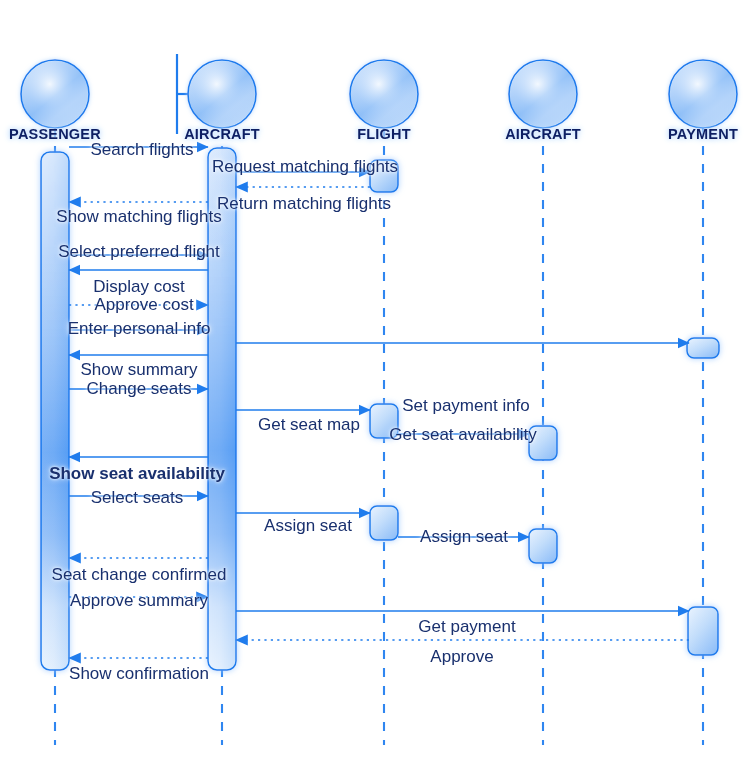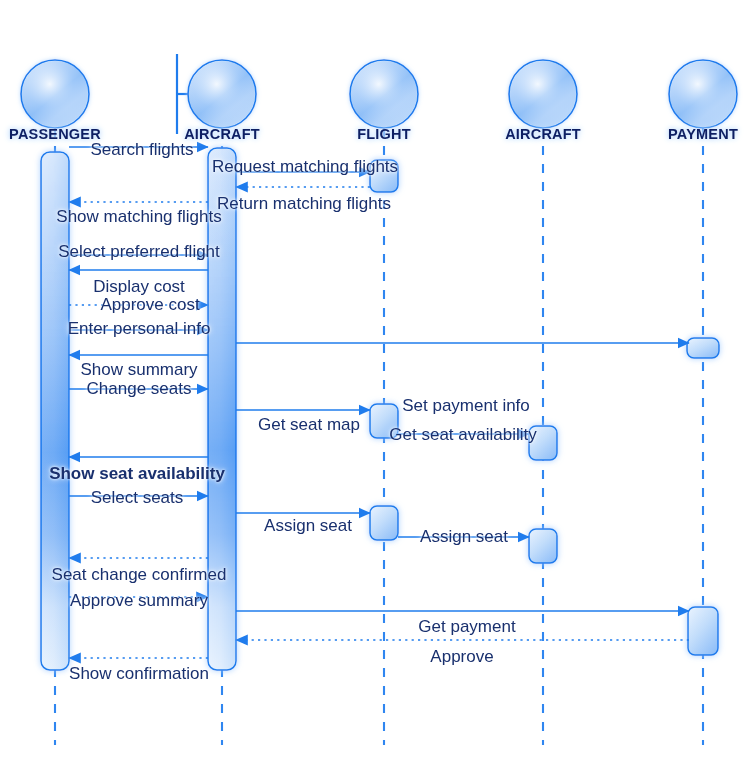--- a/index.html
+++ b/index.html
@@ -194,21 +194,21 @@
       <div class="actor-label" style="left: 222px; top: 126px;">AIRCRAFT</div>
       <div class="actor-label" style="left: 384px; top: 126px;">FLIGHT</div>
       <div class="actor-label" style="left: 543px; top: 126px;">AIRCRAFT</div>
       <div class="actor-label" style="left: 703px; top: 126px;">PAYMENT</div>
       <div class="msg-label" style="left: 142px; top: 140px;">Search flights</div>
       <div class="msg-label" style="left: 305px; top: 157px; text-align: center;">Request matching flights</div>
       <div class="msg-label" style="left: 304px; top: 194px;">Return matching flights</div>
       <div class="msg-label" style="left: 139px; top: 207px;">Show matching flights</div>
       <div class="msg-label" style="left: 139px; top: 242px;">Select preferred flight</div>
       <div class="msg-label" style="left: 139px; top: 277px;">Display cost</div>
-      <div class="msg-label" style="left: 150px; top: 295px;">Approve cost</div>
+      <div class="msg-label" style="left: 144px; top: 295px;">Approve cost</div>
       <div class="msg-label" style="left: 139px; top: 319px;">Enter personal info</div>
       <div class="msg-label" style="left: 466px; top: 348px; margin-top: 48px;">Set payment info</div>
       <div class="msg-label" style="left: 139px; top: 360px;">Show summary</div>
       <div class="msg-label" style="left: 139px; top: 379px;">Change seats</div>
       <div class="msg-label" style="left: 309px; top: 415px;">Get seat map</div>
       <div class="msg-label" style="left: 463px; top: 425px; text-align: right;">Get seat availability</div>
       <div class="msg-label" style="left: 137px; top: 464px; font-weight: bold;">Show seat availability</div>
       <div class="msg-label" style="left: 137px; top: 488px;">Select seats</div>
       <div class="msg-label" style="left: 308px; top: 516px;">Assign seat</div>
       <div class="msg-label" style="left: 464px; top: 527px;">Assign seat</div>

